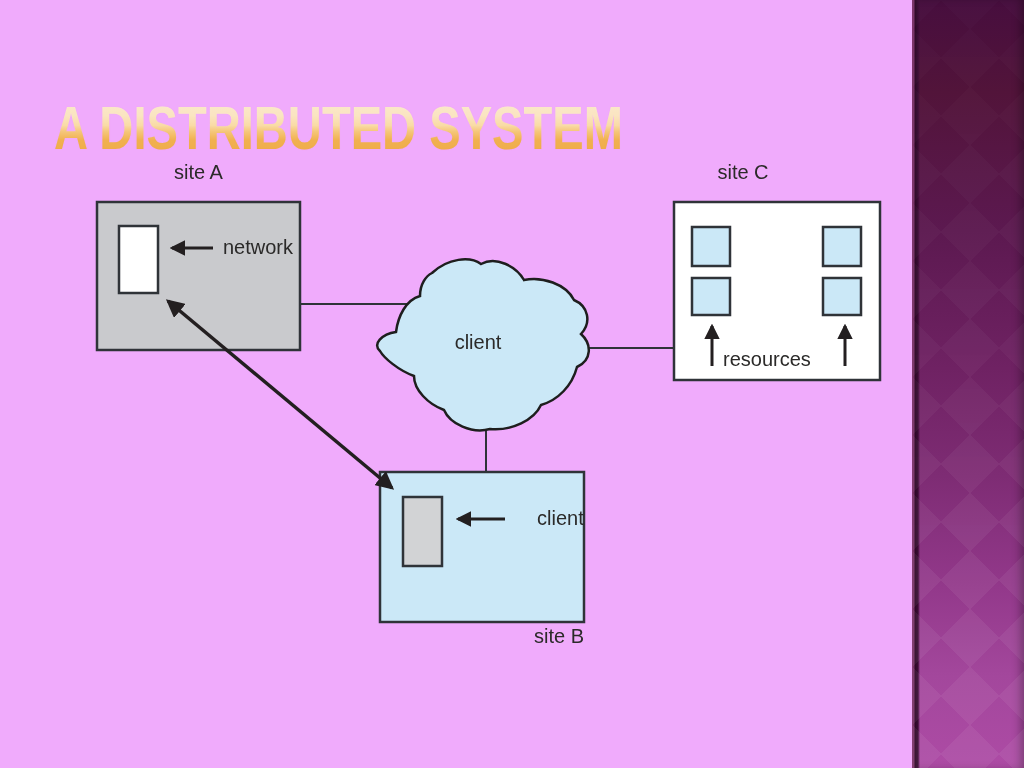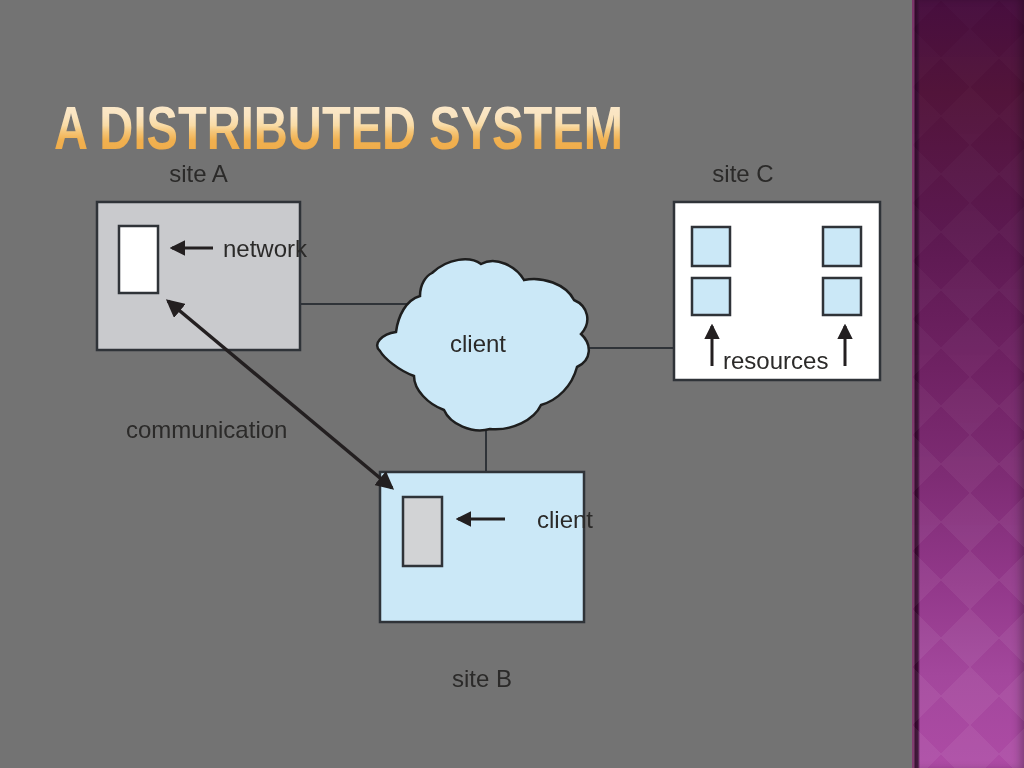--- a/index.html
+++ b/index.html
@@ -1,18 +1,18 @@
 <!DOCTYPE html>
 <html><head>
 <meta charset="utf-8">
 <style>
   html,body { margin:0; padding:0; background:#ffffff; }
   .slide {
     position:relative; width:1024px; height:768px; overflow:hidden;
-    background:#737373; font-family:"Liberation Sans", sans-serif;
+    background:#f0abfc; font-family:"Liberation Sans", sans-serif;
   }
 
   
   .sidebar {
     position:absolute; top:0; right:0; width:112px; height:768px;
     background:
       linear-gradient(180deg, #470e3e 0%, #52143a 12%, #5c1950 30%, #6f2263 48%, #7e2c74 62%, #92388a 76%, #a3479c 88%, #ad4ba5 100%);
     box-shadow: inset -6px 0 10px -3px rgba(0,0,0,0.35), inset 2px 0 0 rgba(255,255,255,0.08);
   }
   .sidebar::before {
@@ -36,21 +36,21 @@
     transform:scaleX(0.76); transform-origin:left top; white-space:nowrap;
     background: linear-gradient(180deg, #fef7ec 0%, #fdf0da 30%, #fbe3b4 46%, #f6c97e 55%, #f0aa42 70%, #eca138 100%);
     -webkit-background-clip:text; background-clip:text;
     -webkit-text-fill-color:transparent; color:transparent;
     text-shadow: 0 0 1px rgba(244,196,120,0.25);
   }
 
   .diagram-svg { position:absolute; left:0; top:0; width:1024px; height:768px; }
 
   .lbl {
-    position:absolute; font-size:24px; color:#2b2a29; line-height:1.1; white-space:nowrap;
+    position:absolute; font-size:20px; color:#2b2a29; line-height:1.1; white-space:nowrap;
   }
   .lbl.center { text-align:center; }
 </style>
 </head>
 <body>
 
 <div class="slide">
 
   <div class="sidebar"></div>
 
@@ -100,17 +100,16 @@
     <line x1="845" y1="366" x2="845" y2="326" stroke="#231f20" stroke-width="3" marker-end="url(#ah)"></line>
 
     <line x1="168" y1="301" x2="392" y2="488" stroke="#231f20" stroke-width="3.5" marker-start="url(#ah)" marker-end="url(#ah)"></line>
   </svg>
 
   <div class="lbl center" style="left:97px; top:161px; width:203px;">site A</div>
   <div class="lbl center" style="left:640px; top:161px; width:206px;">site C</div>
   <div class="lbl" style="left:223px; top:236px;">network</div>
   <div class="lbl center" style="left:398px; top:331px; width:160px;">client</div>
   <div class="lbl" style="left:723px; top:348px;">resources</div>
-  <div class="lbl" style="left:126px; top:417px;">communication</div>
   <div class="lbl" style="left:537px; top:507px;">client</div>
-  <div class="lbl center" style="left:380px; top:666px; width:204px;">site B</div>
+  <div class="lbl center" style="left:380px; top:625px; width:204px;text-align:right;">site B</div>
 
 </div>
 
 </body></html>

